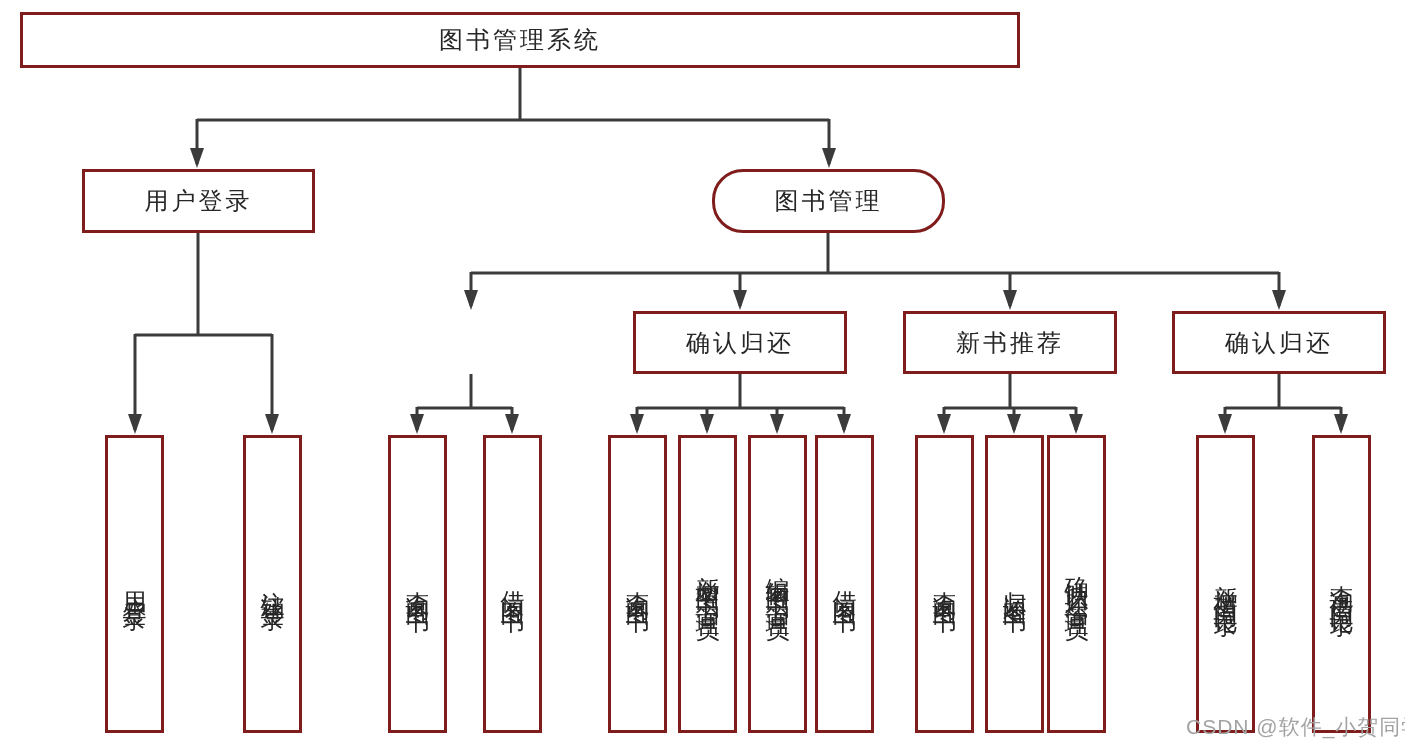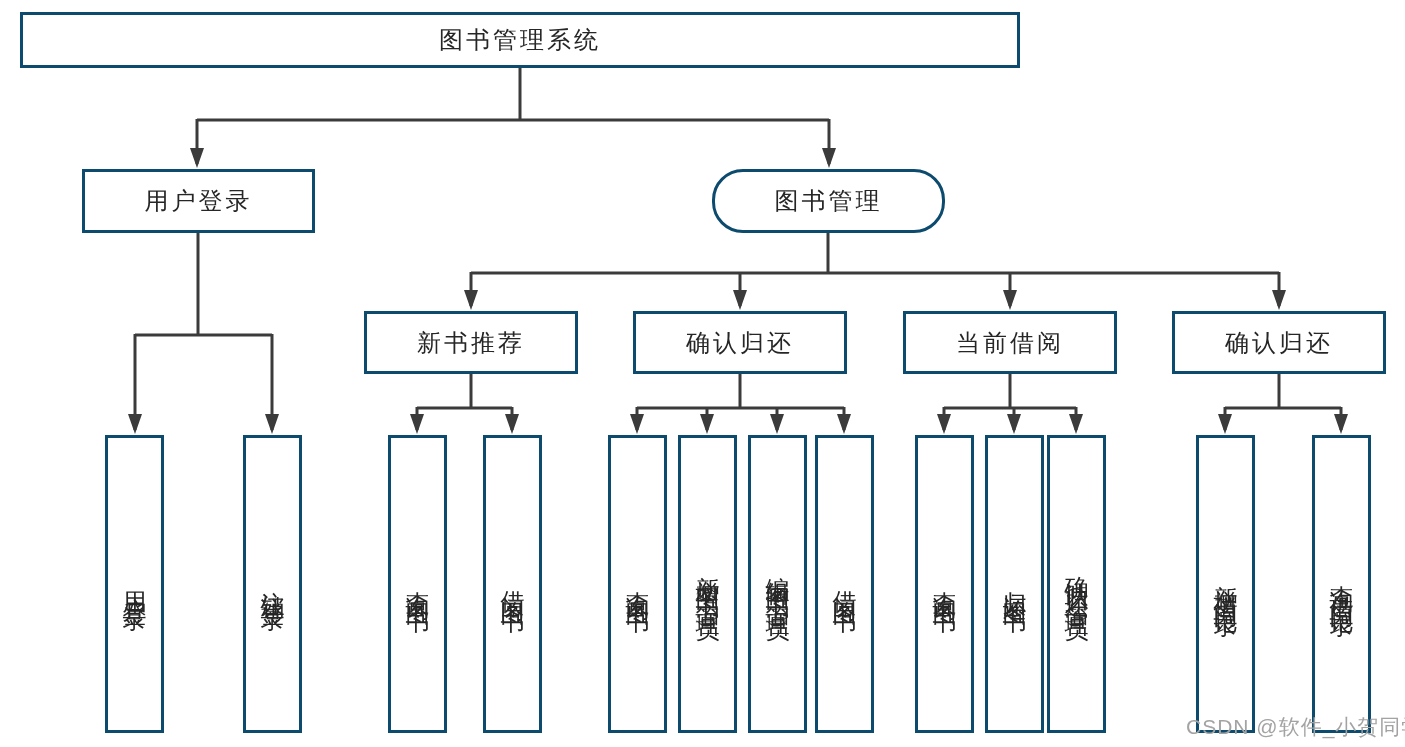--- a/index.html
+++ b/index.html
@@ -12,21 +12,21 @@
     overflow: hidden;
   }
   #connector-layer {
     position: absolute;
     left: 0; top: 0;
     width: 1405px; height: 747px;
   }
   .node {
     position: absolute;
     background: #ffffff;
-    border: 3px solid #0c4a6e;
+    border: 3px solid #7f1d1d;
     box-sizing: border-box;
     display: flex;
     align-items: center;
     justify-content: center;
     color: #262626;
   }
   .hlabel {
     font-size: 24px;
     letter-spacing: 3px;
     white-space: nowrap;
@@ -122,28 +122,25 @@
     <span class="hlabel">图书管理系统</span>
   </div>
 
   <div class="node box-lv2-a">
     <span class="hlabel">用户登录</span>
   </div>
   <div class="node box-lv2-b">
     <span class="hlabel">图书管理</span>
   </div>
 
-  <div class="node box-lv3" style="left:364px">
-    <span class="hlabel">新书推荐</span>
-  </div>
   <div class="node box-lv3" style="left:633px">
     <span class="hlabel">确认归还</span>
   </div>
   <div class="node box-lv3" style="left:903px">
-    <span class="hlabel">当前借阅</span>
+    <span class="hlabel">新书推荐</span>
   </div>
   <div class="node box-lv3" style="left:1172px">
     <span class="hlabel">确认归还</span>
   </div>
 
   <div class="node leaf" style="left:105px">
     <span class="vlabel">用户登录</span>
   </div>
   <div class="node leaf" style="left:243px">
     <span class="vlabel">注销登录</span>

